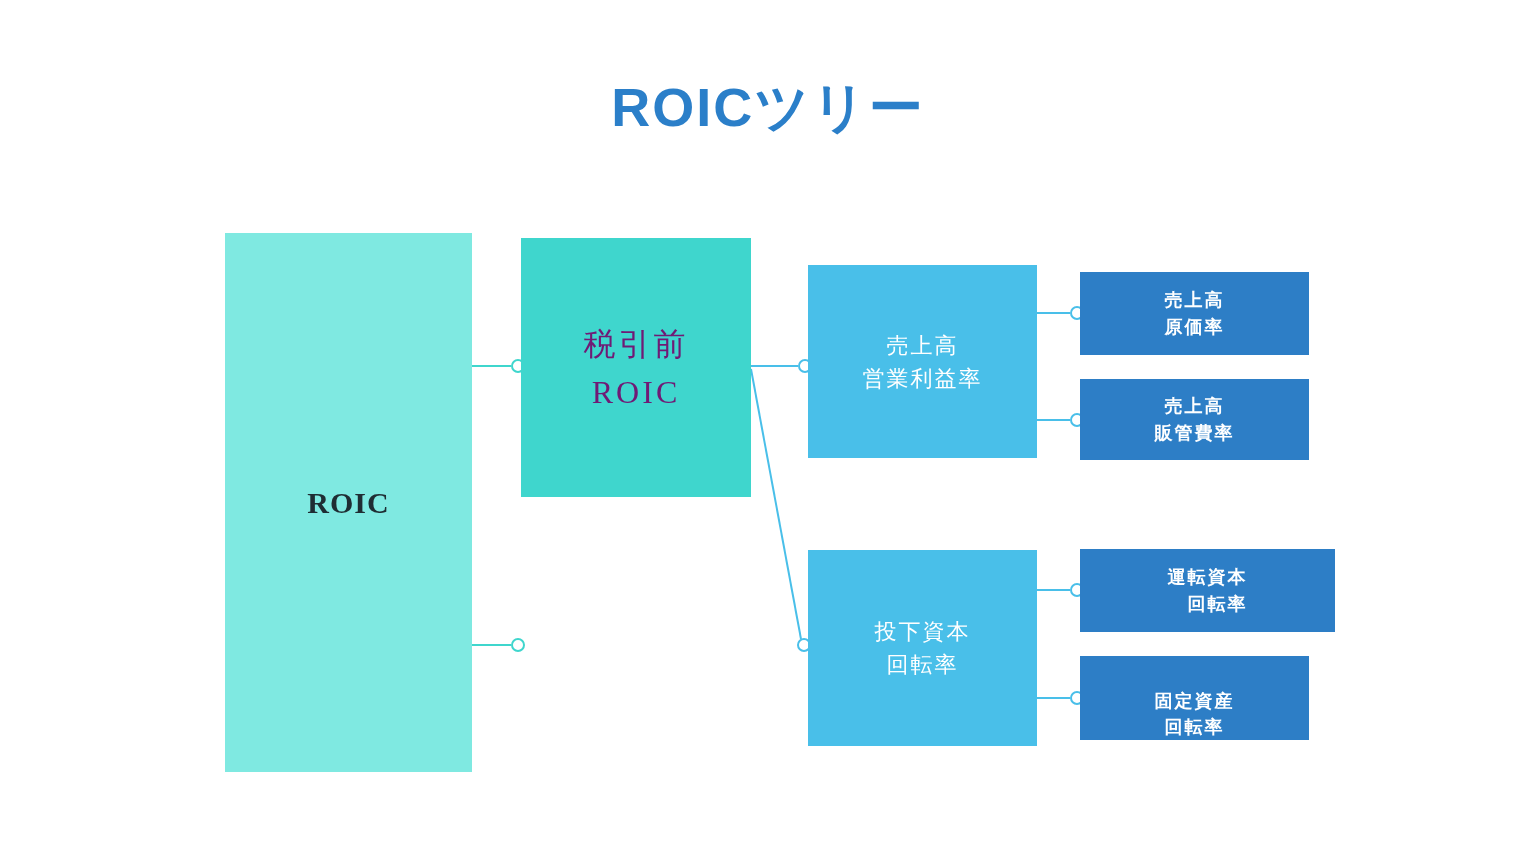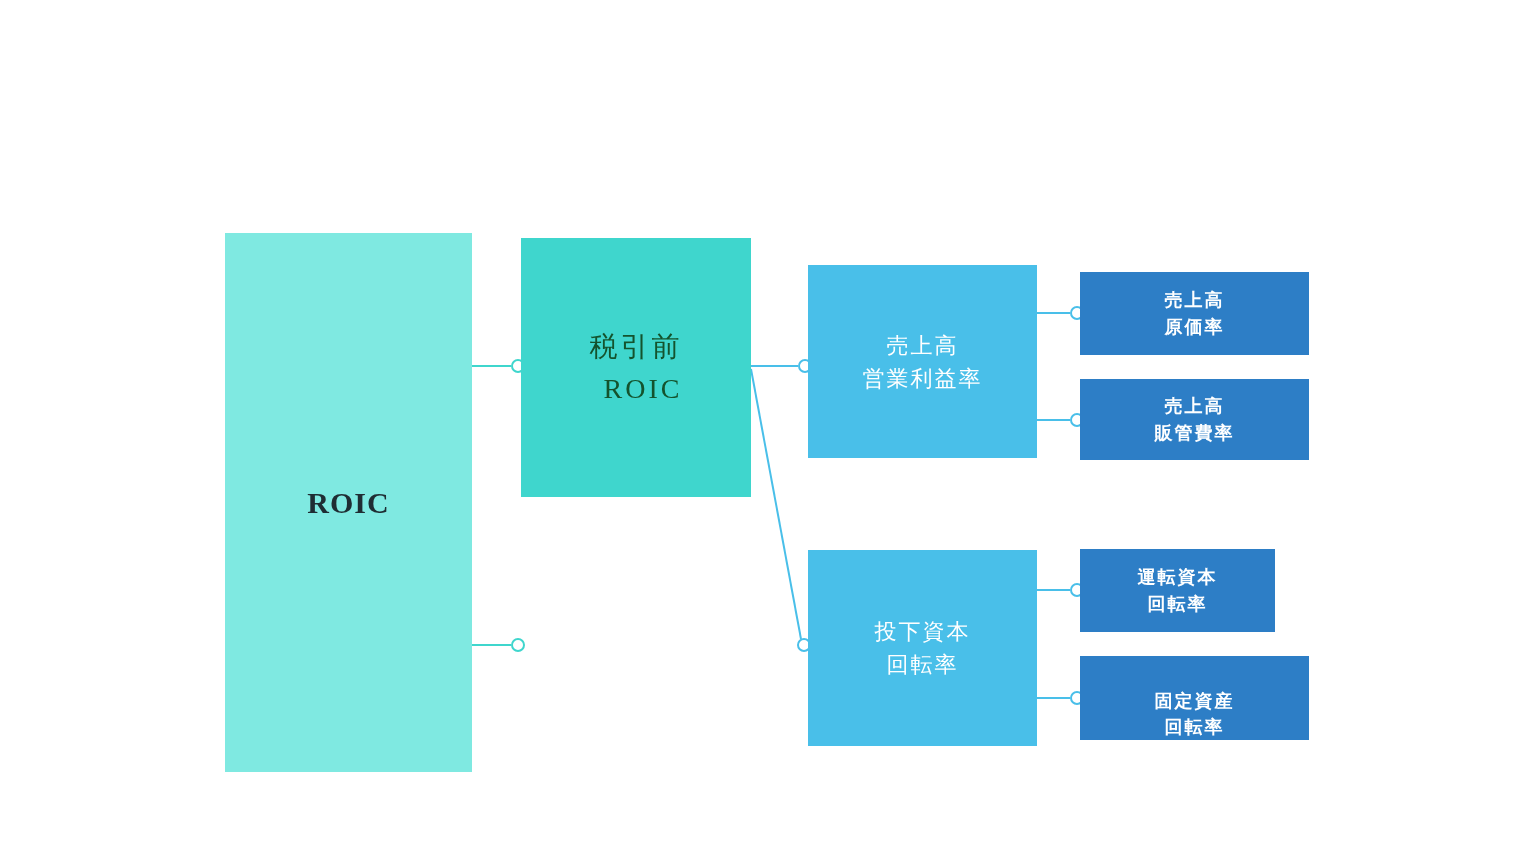--- a/index.html
+++ b/index.html
@@ -37,35 +37,36 @@
   }
   .lbl{
     white-space:pre-line;
     line-height:1.5;
     letter-spacing:2px;
   }
   .n-root{left:225px;top:233px;width:247px;height:539px;background:var(--root,#7fe9e1);}
   .n-root .lbl{color:#1f2d33;font-size:30px;font-weight:bold;letter-spacing:1px;}
   .n-pretax{left:521px;top:238px;width:230px;height:259px;background:var(--level2,#3fd6cd);}
   .n-tax{left:521px;top:514px;width:230px;height:261px;background:var(--level2,#3fd6cd);}
-  .n-pretax .lbl,.n-tax .lbl{color:#14532d;font-size:28px;font-weight:500;letter-spacing:3px;text-align:right;}
+  .n-pretax .lbl,.n-tax .lbl{color:#701a75;font-size:32px;font-weight:500;letter-spacing:3px;}
   .n-opm{left:808px;top:265px;width:229px;height:193px;background:var(--level3,#49bfe9);}
   .n-cap{left:808px;top:550px;width:229px;height:196px;background:var(--level3,#49bfe9);}
   .n-opm .lbl,.n-cap .lbl{color:#ffffff;font-size:22px;font-weight:500;letter-spacing:2px;}
   .n-cogs{left:1080px;top:272px;width:229px;height:83px;background:var(--level4,#2d7ec6);}
   .n-sga{left:1080px;top:379px;width:229px;height:81px;background:var(--level4,#2d7ec6);}
-  .n-wc{left:1080px;top:549px;width:195px;height:83px;background:var(--level4,#2d7ec6);}
+  .n-wc{left:1080px;top:549px;width:255px;height:83px;background:var(--level4,#2d7ec6);text-align:right;}
   .n-fa{left:1080px;top:656px;width:229px;height:84px;background:var(--level4,#2d7ec6);align-items:flex-end;}
   .n-cogs .lbl,.n-sga .lbl,.n-wc .lbl,.n-fa .lbl{color:#ffffff;font-size:18px;font-weight:bold;letter-spacing:2px;line-height:1.45;}
 </style>
 </head>
 <body>
 
 <div class="canvas">
 
+  <h1 class="title">ROICツリー</h1>
 
   <svg class="connectors" viewBox="0 0 1536 864" aria-hidden="true">
     <g>
       <line class="cl" x1="472" y1="366" x2="511" y2="366"></line>
       <circle class="dl" cx="518" cy="366" r="6"></circle>
     </g>
     <g>
       <line class="cl" x1="472" y1="645" x2="511" y2="645"></line>
       <circle class="dl" cx="518" cy="645" r="6"></circle>
     </g>

